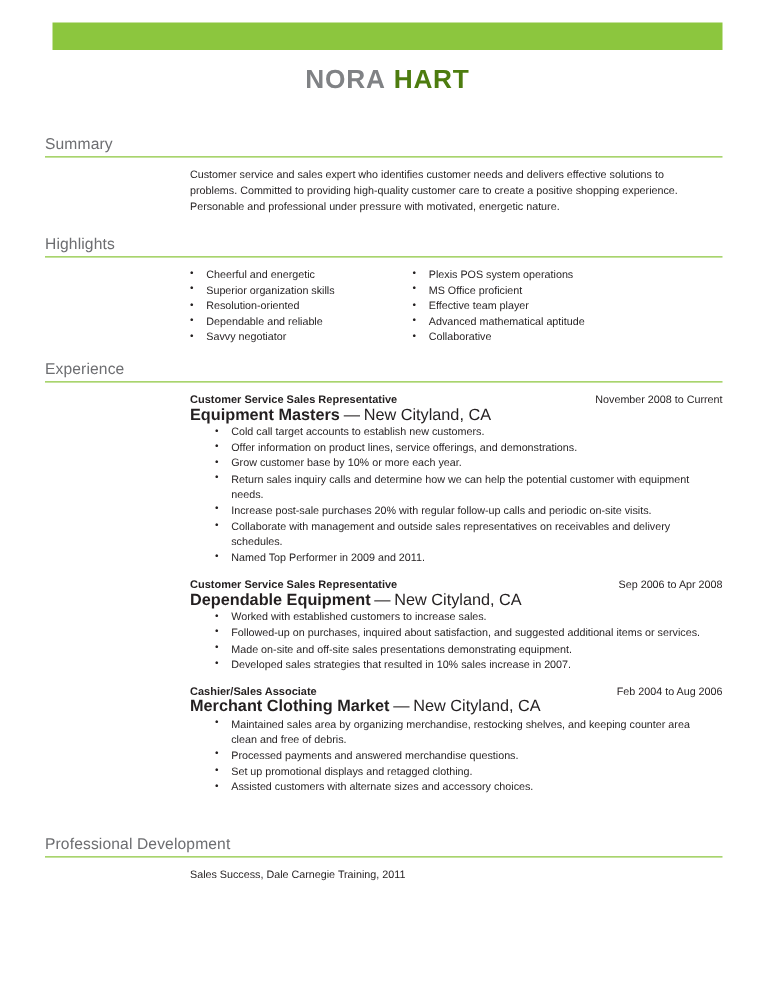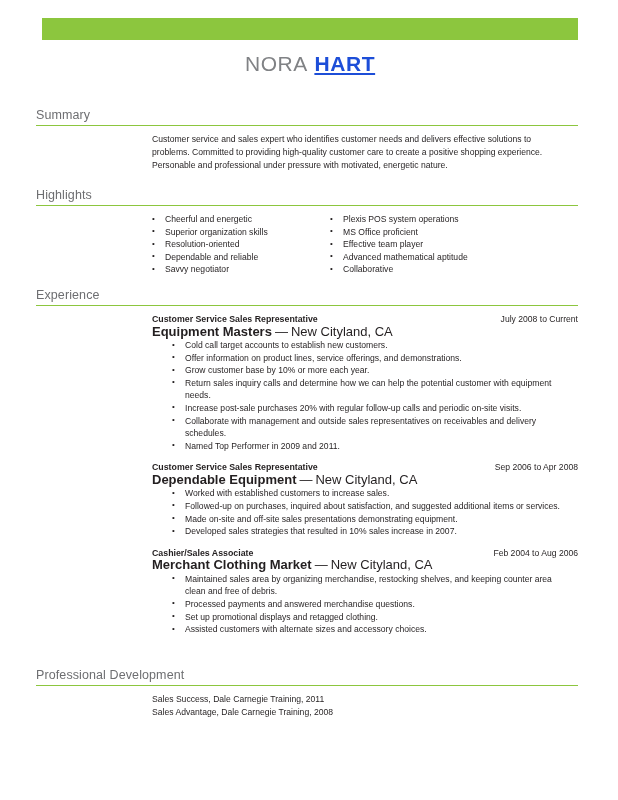--- a/index.html
+++ b/index.html
@@ -45,26 +45,25 @@
   }
 
   .name {
     font-size: 21px;
     letter-spacing: 0.6px;
     line-height: 24px;
     white-space: nowrap;
   }
   .name .first {
     color: #808285;
-    font-weight: 400;
+    font-weight: 700;
   }
   .name .last {
-    color: #1d4ed8;
-    font-weight: 700;
-    text-decoration: underline;
+    color: #4d7c0f;
+    font-weight: 700;
   }
 
   .contact {
     margin-top: 5px;
     font-size: 8.2px;
     line-height: 11px;
     color: #231f20;
     white-space: nowrap;
   }
 
@@ -224,21 +223,21 @@
     </div>
   </div>
 
   <div class="section" style="top:288px;">
     <div class="section-title">Experience</div>
     <div class="section-body">
 
       <div class="job">
         <div class="job-head">
           <div class="job-title">Customer Service Sales Representative</div>
-          <div class="job-dates">July 2008 to Current</div>
+          <div class="job-dates">November 2008 to Current</div>
         </div>
         <div class="job-company">
           <span class="co">Equipment Masters</span><span class="dash">—</span><span class="loc">New Cityland, CA</span>
         </div>
         <ul class="bullets">
           <li>Cold call target accounts to establish new customers.</li>
           <li>Offer information on product lines, service offerings, and demonstrations.</li>
           <li>Grow customer base by 10% or more each year.</li>
           <li>Return sales inquiry calls and determine how we can help the potential customer with equipment needs.</li>
           <li>Increase post-sale purchases 20% with regular follow-up calls and periodic on-site visits.</li>
@@ -279,17 +278,16 @@
         </ul>
       </div>
 
     </div>
   </div>
 
   <div class="section" style="top:668px;">
     <div class="section-title">Professional Development</div>
     <div class="section-body">
       <div class="pd-line">Sales Success, Dale Carnegie Training, 2011</div>
-      <div class="pd-line">Sales Advantage, Dale Carnegie Training, 2008</div>
     </div>
   </div>
 
 </div>
 
 </body></html>

